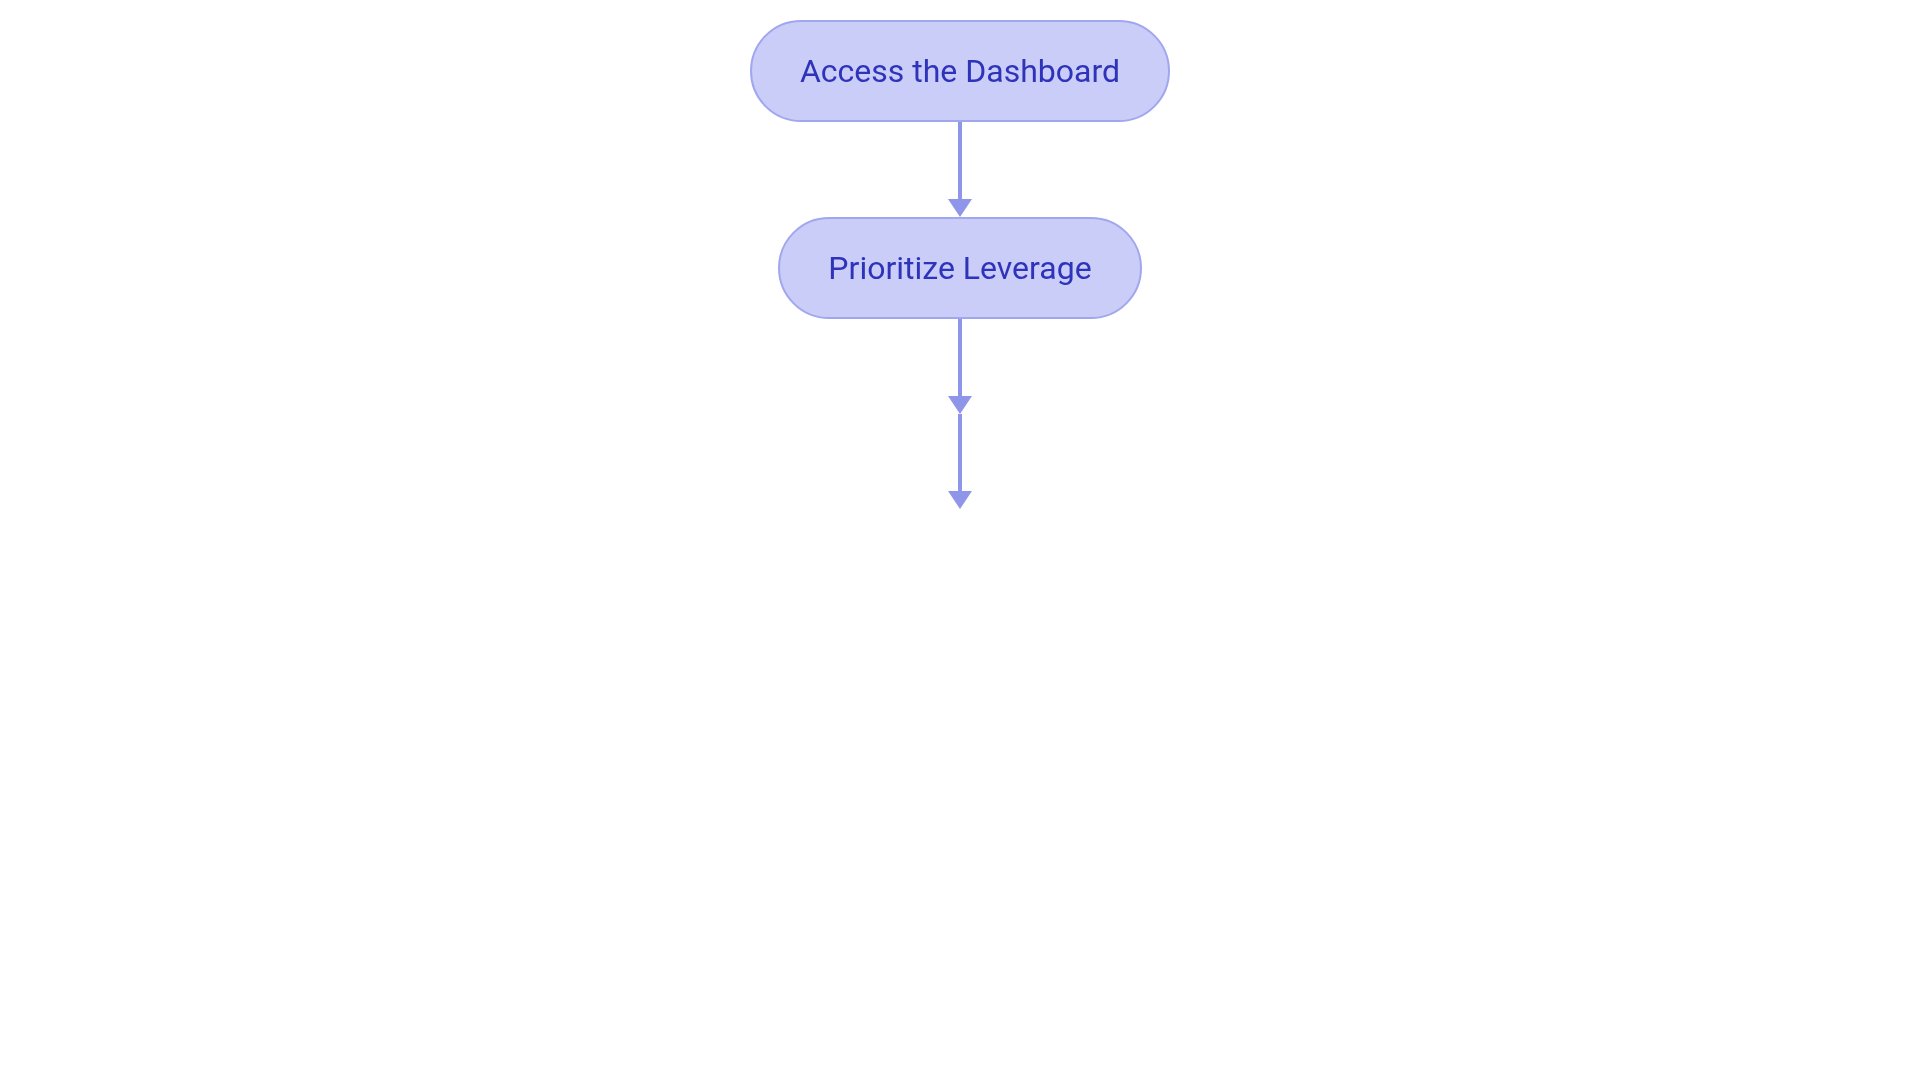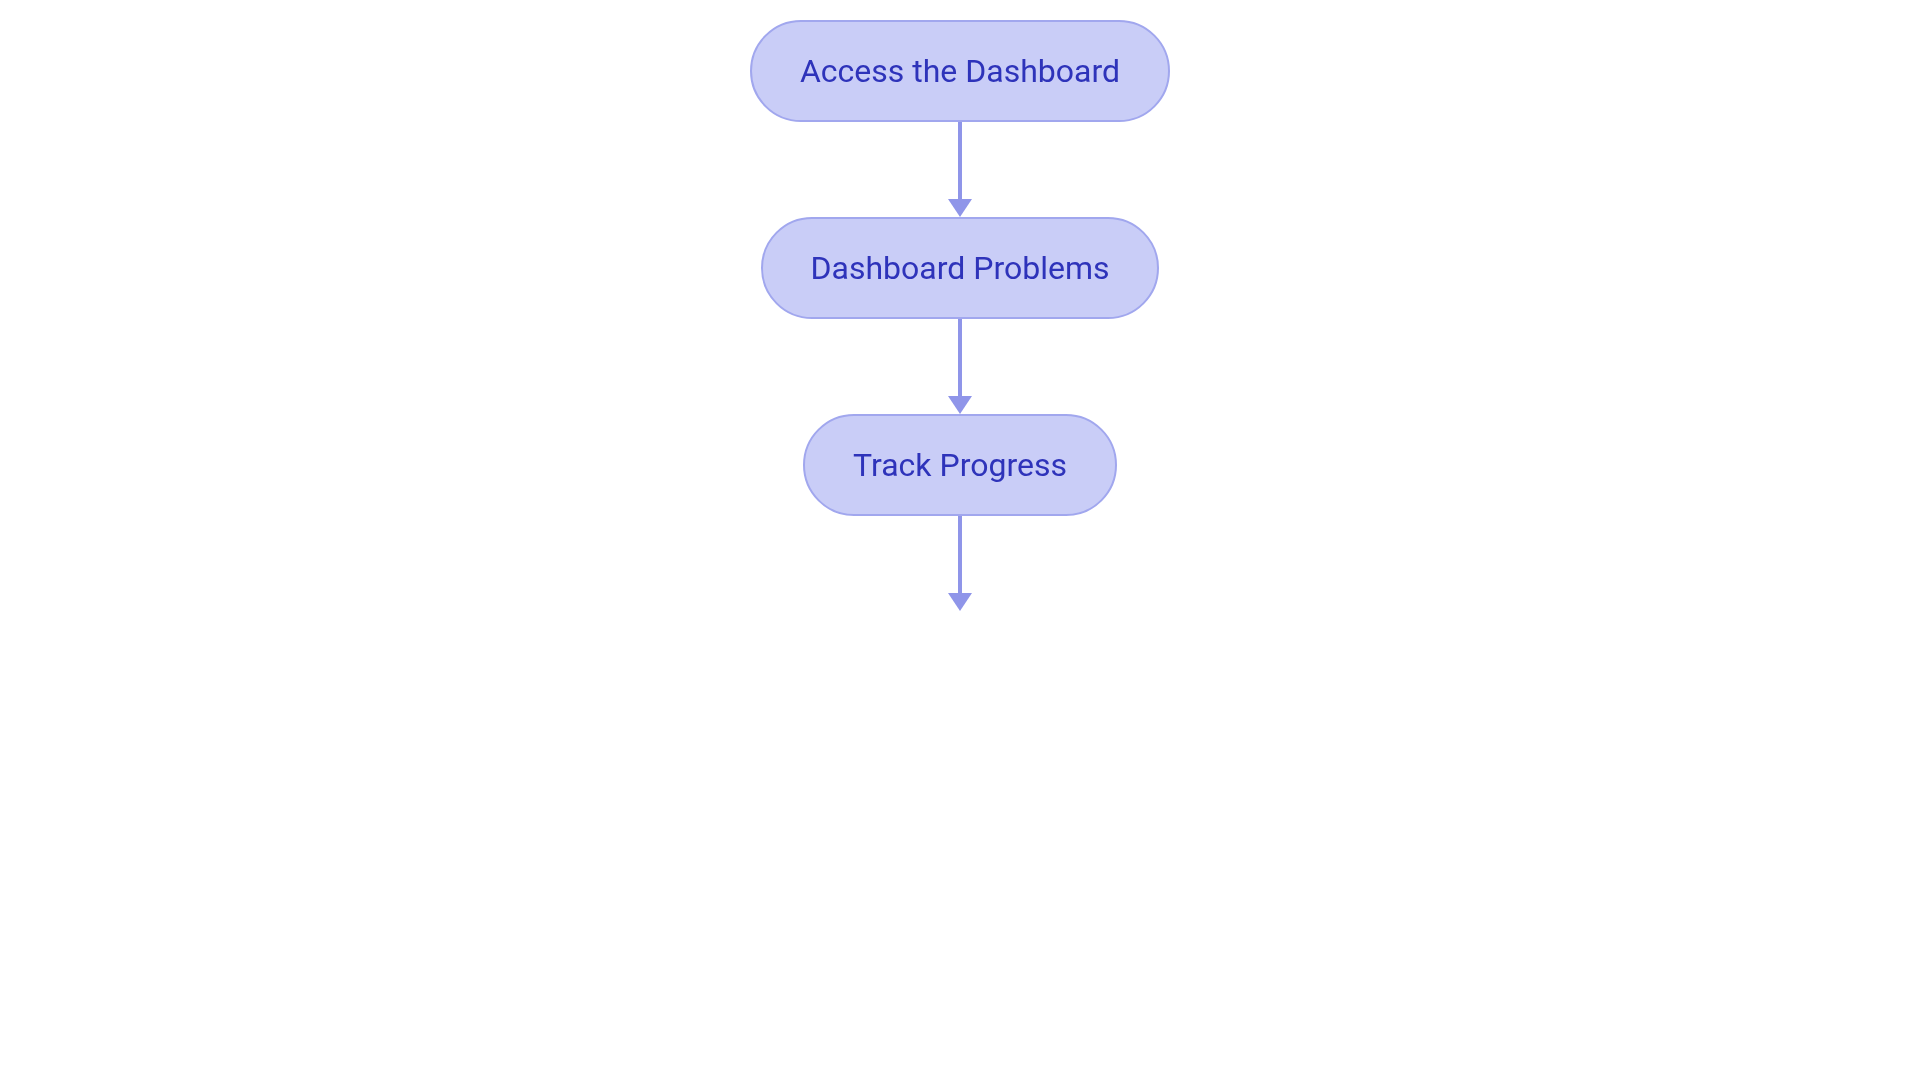--- a/index.html
+++ b/index.html
@@ -61,26 +61,23 @@
 
 <div class="diagram">
   <div class="node n1">
     <span>Access the Dashboard</span>
   </div>
   <div class="arrow-wrap">
     <div class="arrow-line"></div>
     <div class="arrow-head"></div>
   </div>
   <div class="node n2">
-    <span>Dashboard Problems</span>
+    <span>Prioritize Leverage</span>
   </div>
   <div class="arrow-wrap">
     <div class="arrow-line"></div>
     <div class="arrow-head"></div>
-  </div>
-  <div class="node n3">
-    <span>Track Progress</span>
   </div>
   <div class="arrow-wrap">
     <div class="arrow-line"></div>
     <div class="arrow-head"></div>
   </div>
 </div>
 
 </body></html>

